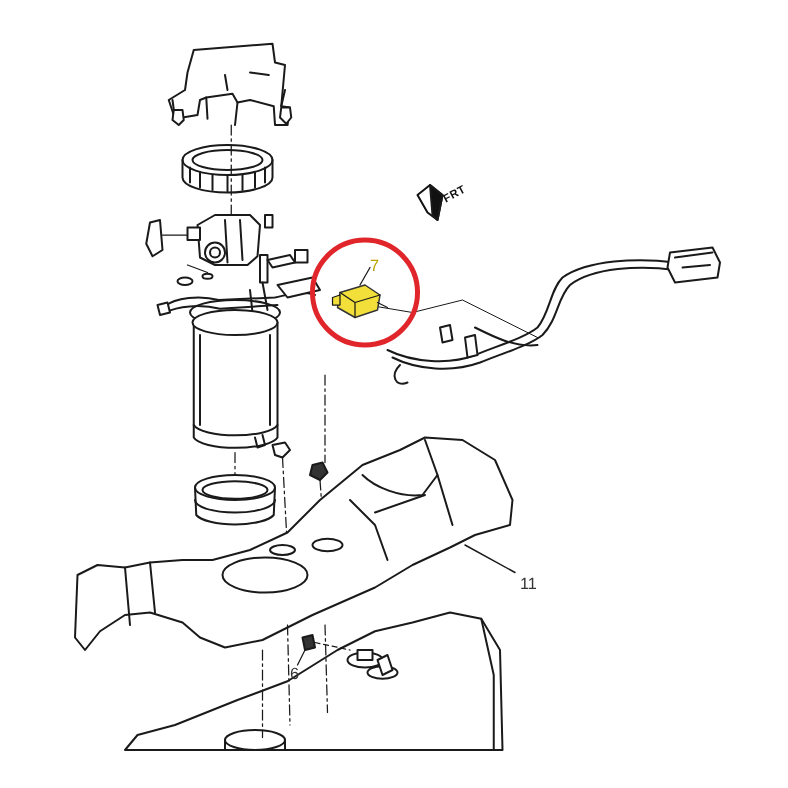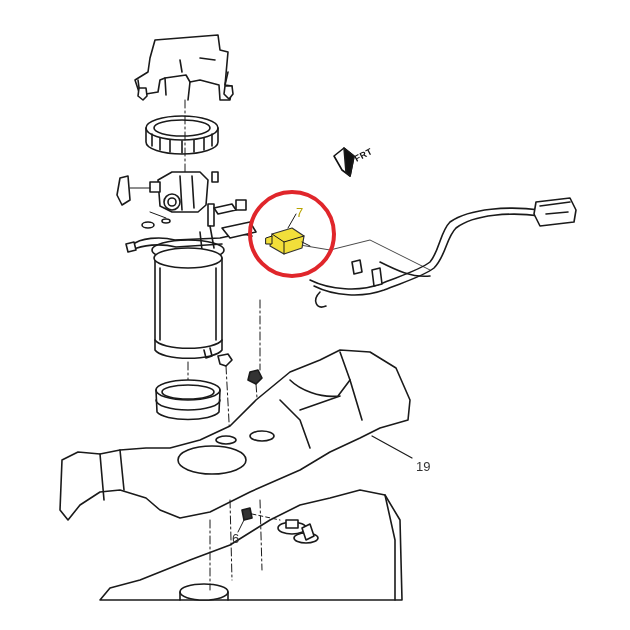--- a/index.html
+++ b/index.html
@@ -156,15 +156,15 @@
     <path d="M244 520 L238 532" stroke-width="1"></path>
 
     <g>
       <path d="M334 156 L344 148 L354 156 L350 176 L342 170 Z" fill="#ffffff" stroke="#111"></path>
       <path d="M344 148 L354 156 L350 176 L346 172 Z" fill="#111"></path>
     </g>
   </g>
 </svg>
 
 <div class="callout highlight" style="left:296px; top:206px;">7</div>
-<div class="callout" style="left:416px; top:460px;">19</div>
+<div class="callout" style="left:416px; top:460px;">11</div>
 <div class="callout" style="left:232px; top:532px;">6</div>
 <div class="fwd-label" style="left:354px; top:150px;">FRT</div>
 
 </body></html>

